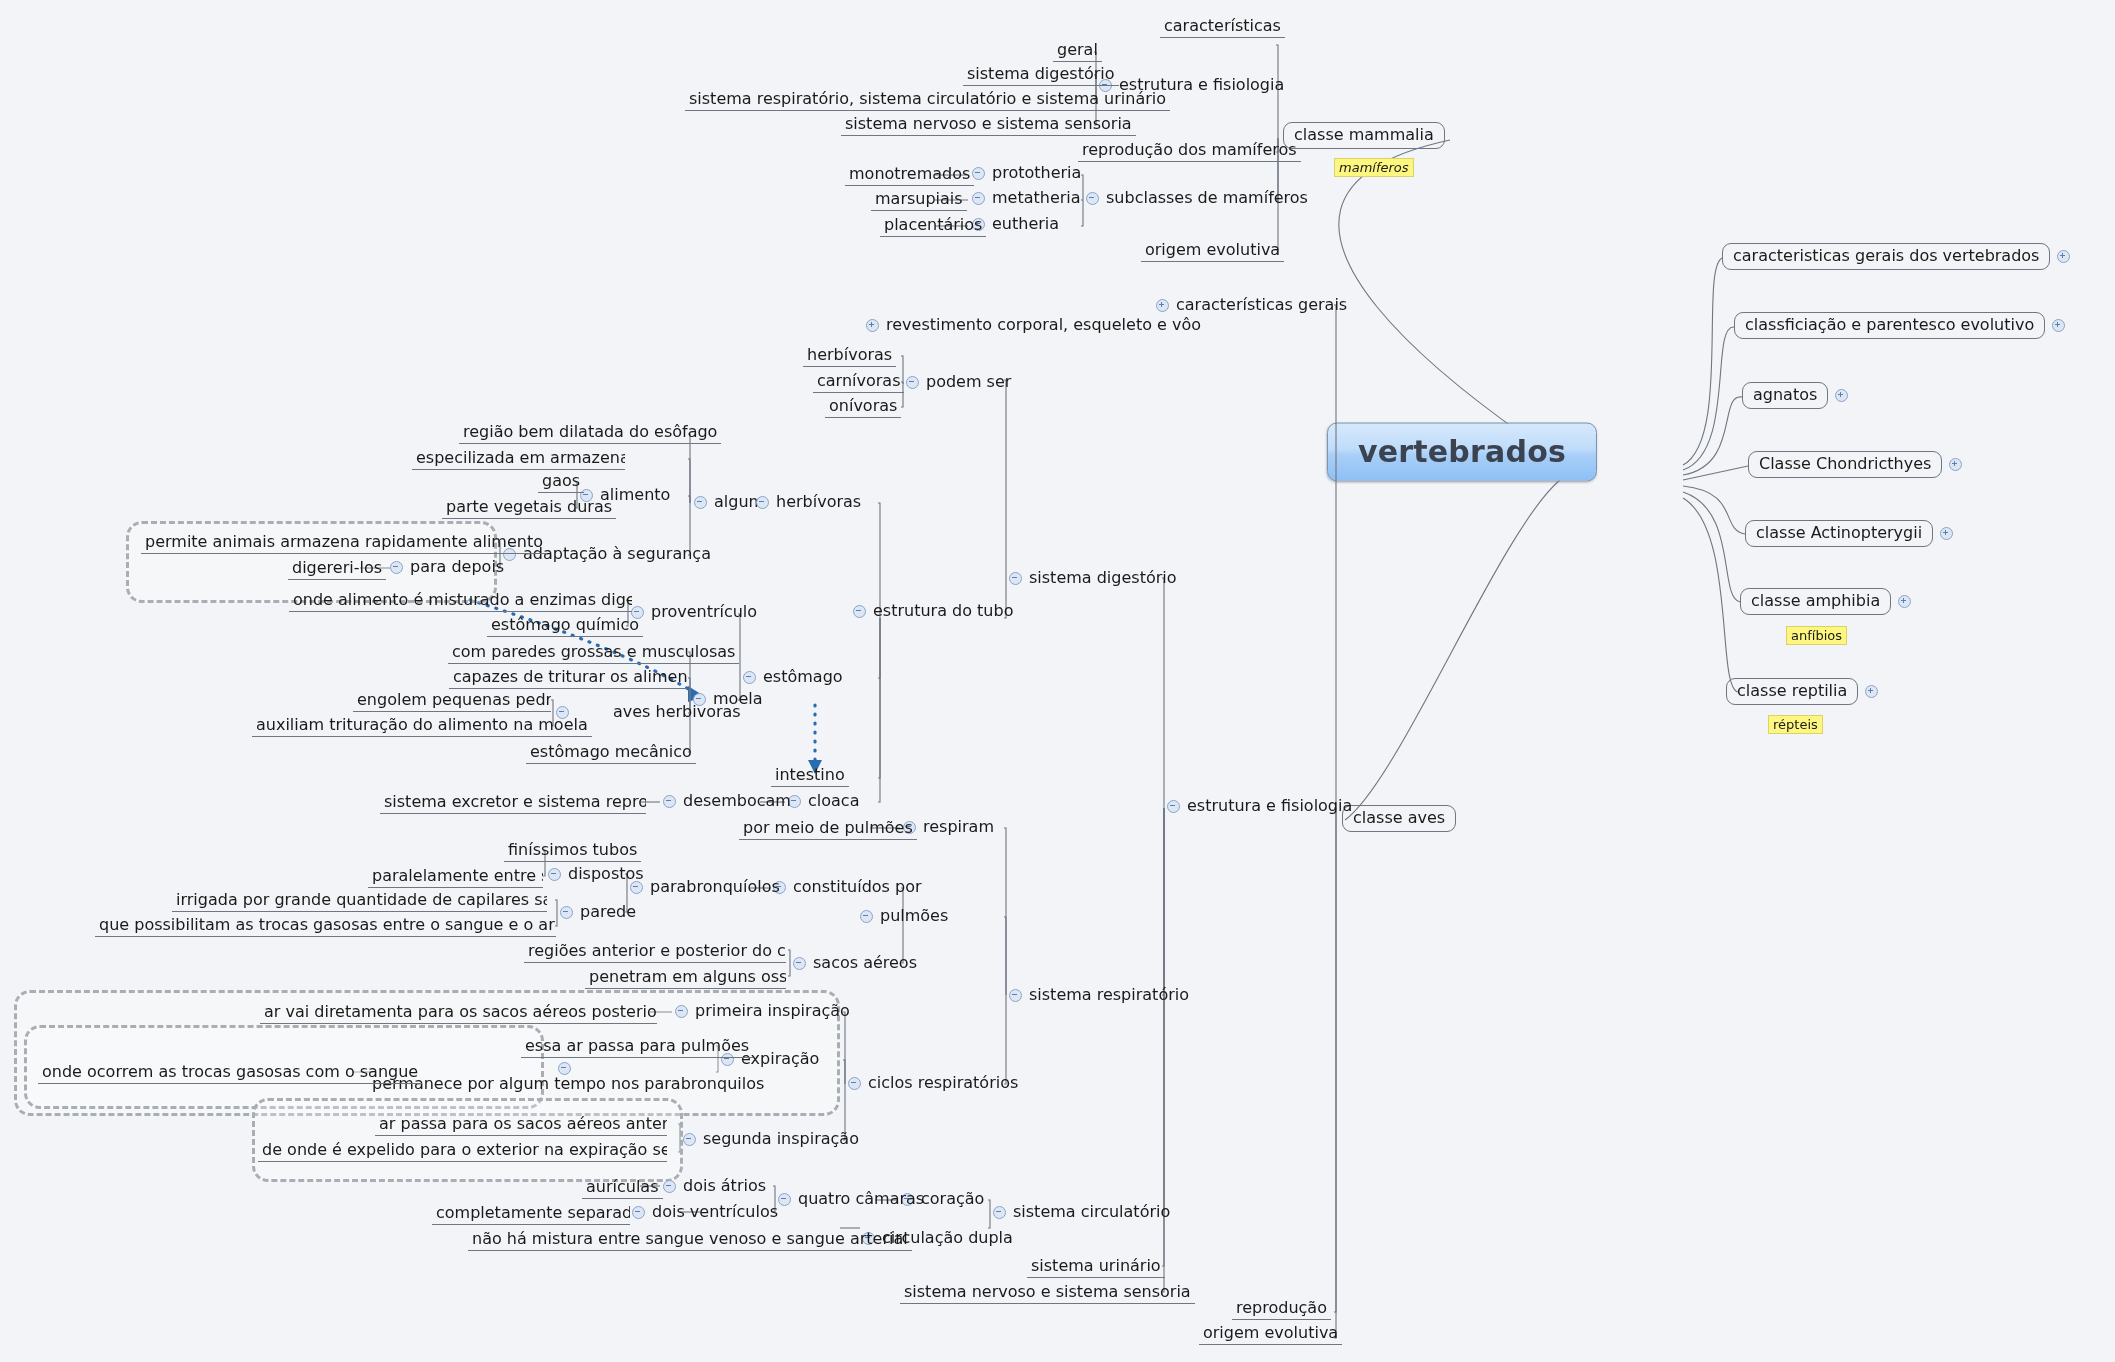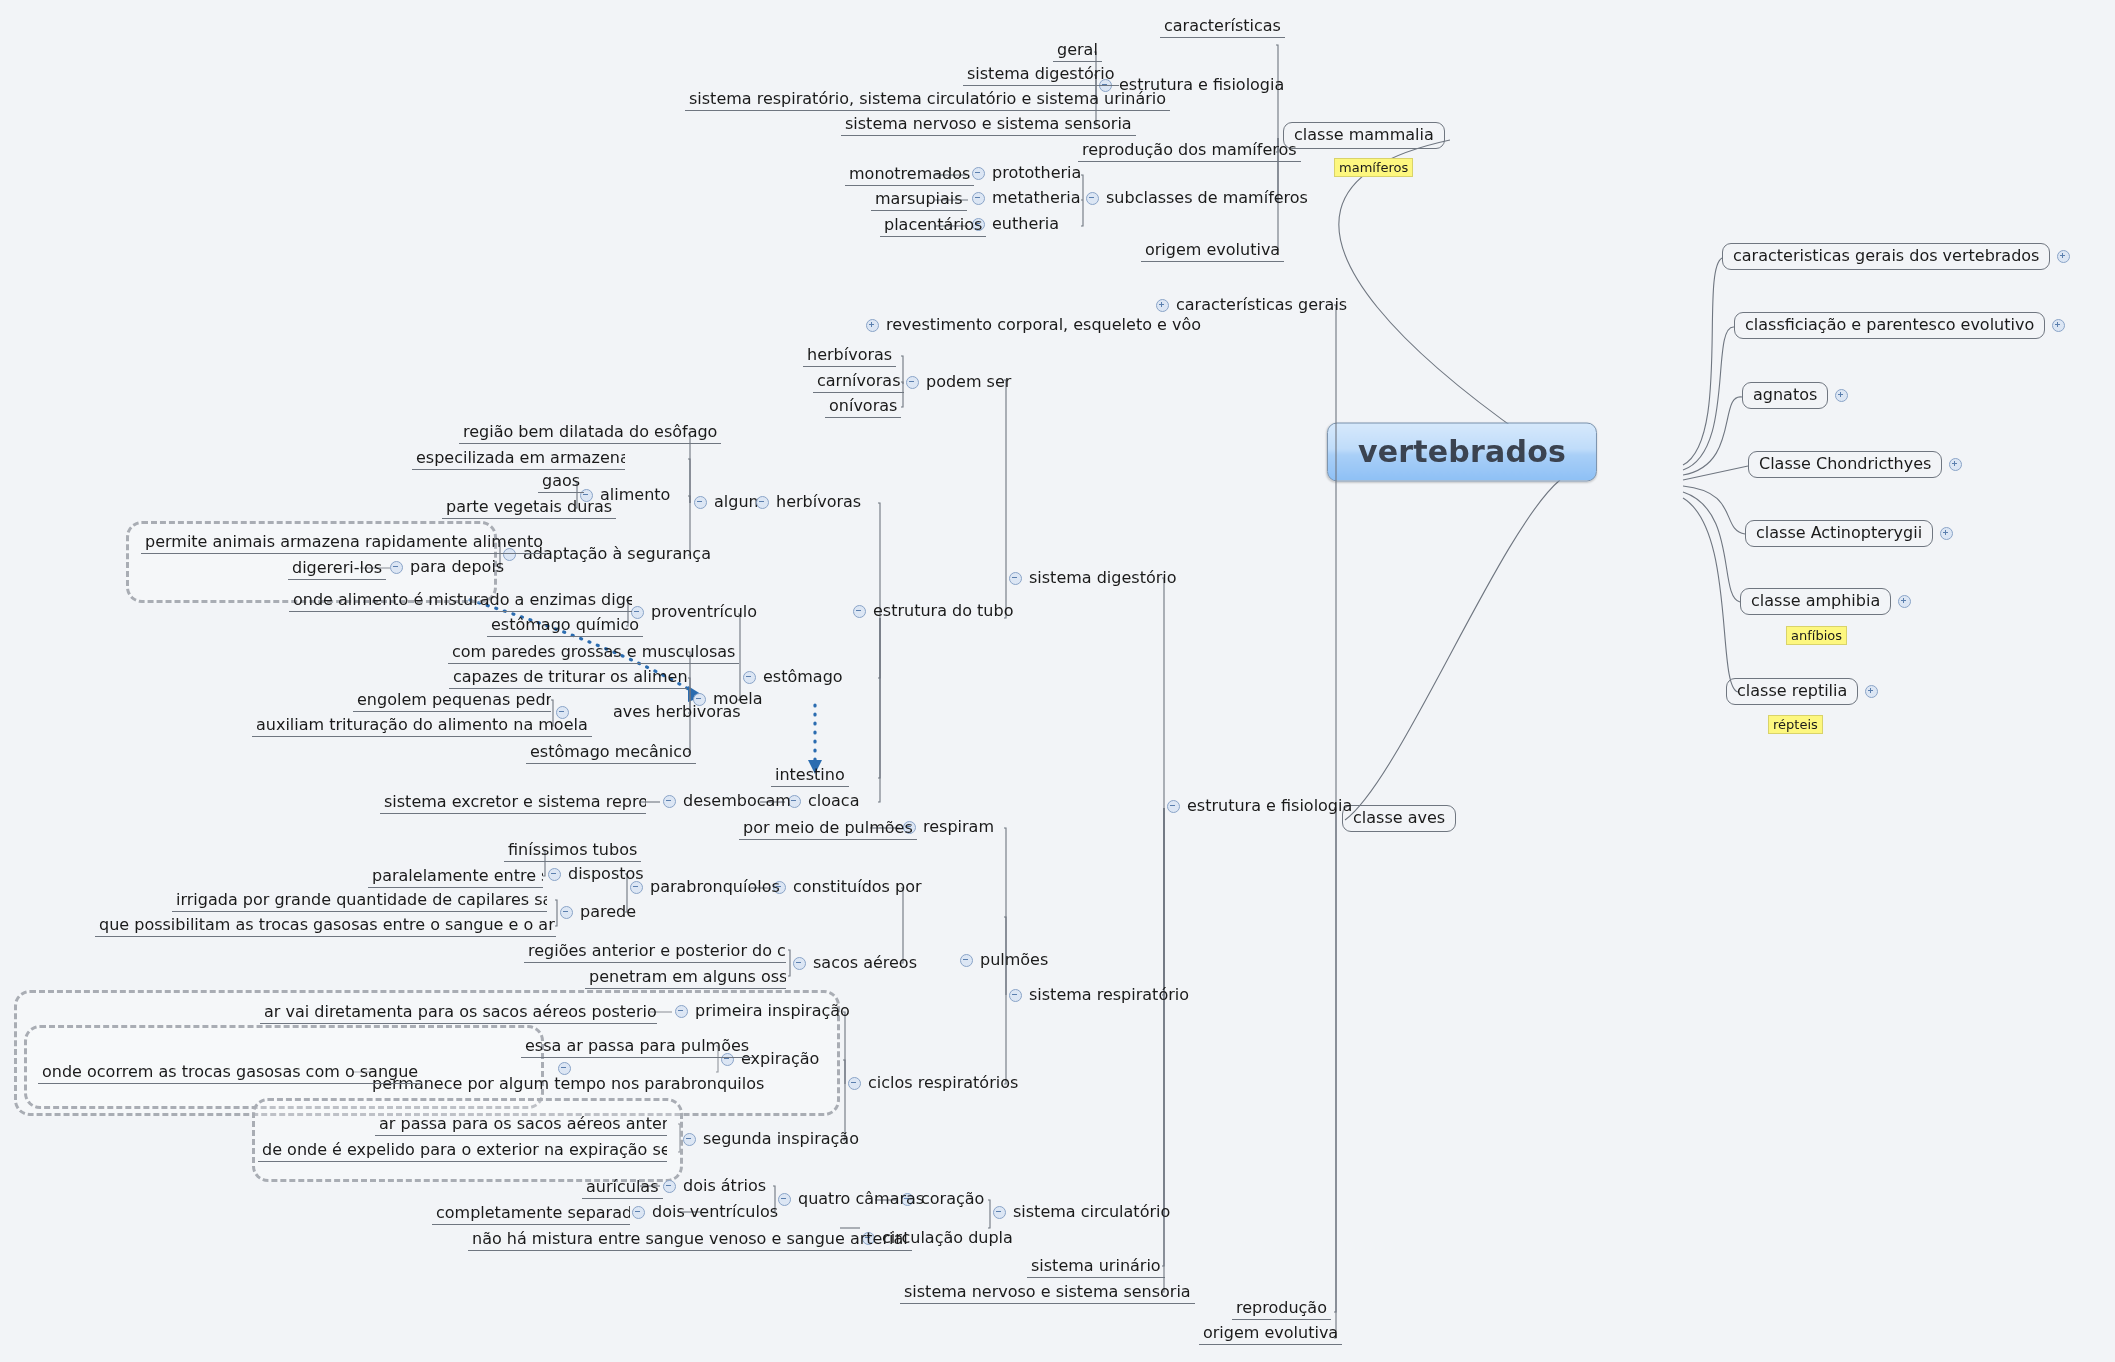--- a/index.html
+++ b/index.html
@@ -159,21 +159,21 @@
 
   <div class="node" style="left:1726px;top:678px;">
     <span class="bubble">classe reptilia</span>
     <span class="knob plus ml"></span>
   </div>
   <div class="note" style="left:1768px;top:715px;">répteis</div>
 
   <div class="node" style="left:1283px;top:122px;">
     <span class="bubble">classe mammalia</span>
   </div>
-  <div class="note" style="left:1334px;top:158px;">mamíferos</div>
+  <div class="note" style="left:1334px;top:158px;font-style:italic;">mamíferos</div>
 
   <svg class="links" viewBox="0 0 2115 1362">
     <g fill="none" stroke="#6f7680" stroke-width="1.1">
 
       <path d="M1278 138 L1278 45 L1276 45"></path>
       <path d="M1278 138 L1278 152 L1276 152"></path>
       <path d="M1278 138 L1278 200 L1276 200"></path>
       <path d="M1278 138 L1278 250 L1276 250"></path>
 
       <path d="M1096 88 L1096 52 L1094 52"></path>
@@ -506,21 +506,21 @@
     <span>sistema respiratório</span>
   </div>
   <div class="node" style="left:903px;top:818px;">
     <span class="knob mr"></span>
     <span>respiram</span>
   </div>
   <div class="node leaf" style="left:739px;top:818px;">
     <span>por meio de pulmões</span>
   </div>
 
-  <div class="node" style="left:960px;top:907px;margin-top:44px;">
+  <div class="node" style="left:860px;top:907px;">
     <span class="knob mr"></span>
     <span>pulmões</span>
   </div>
   <div class="node" style="left:773px;top:878px;">
     <span class="knob mr"></span>
     <span>constituídos por</span>
   </div>
   <div class="node" style="left:630px;top:878px;">
     <span class="knob mr"></span>
     <span>parabronquíolos</span>

